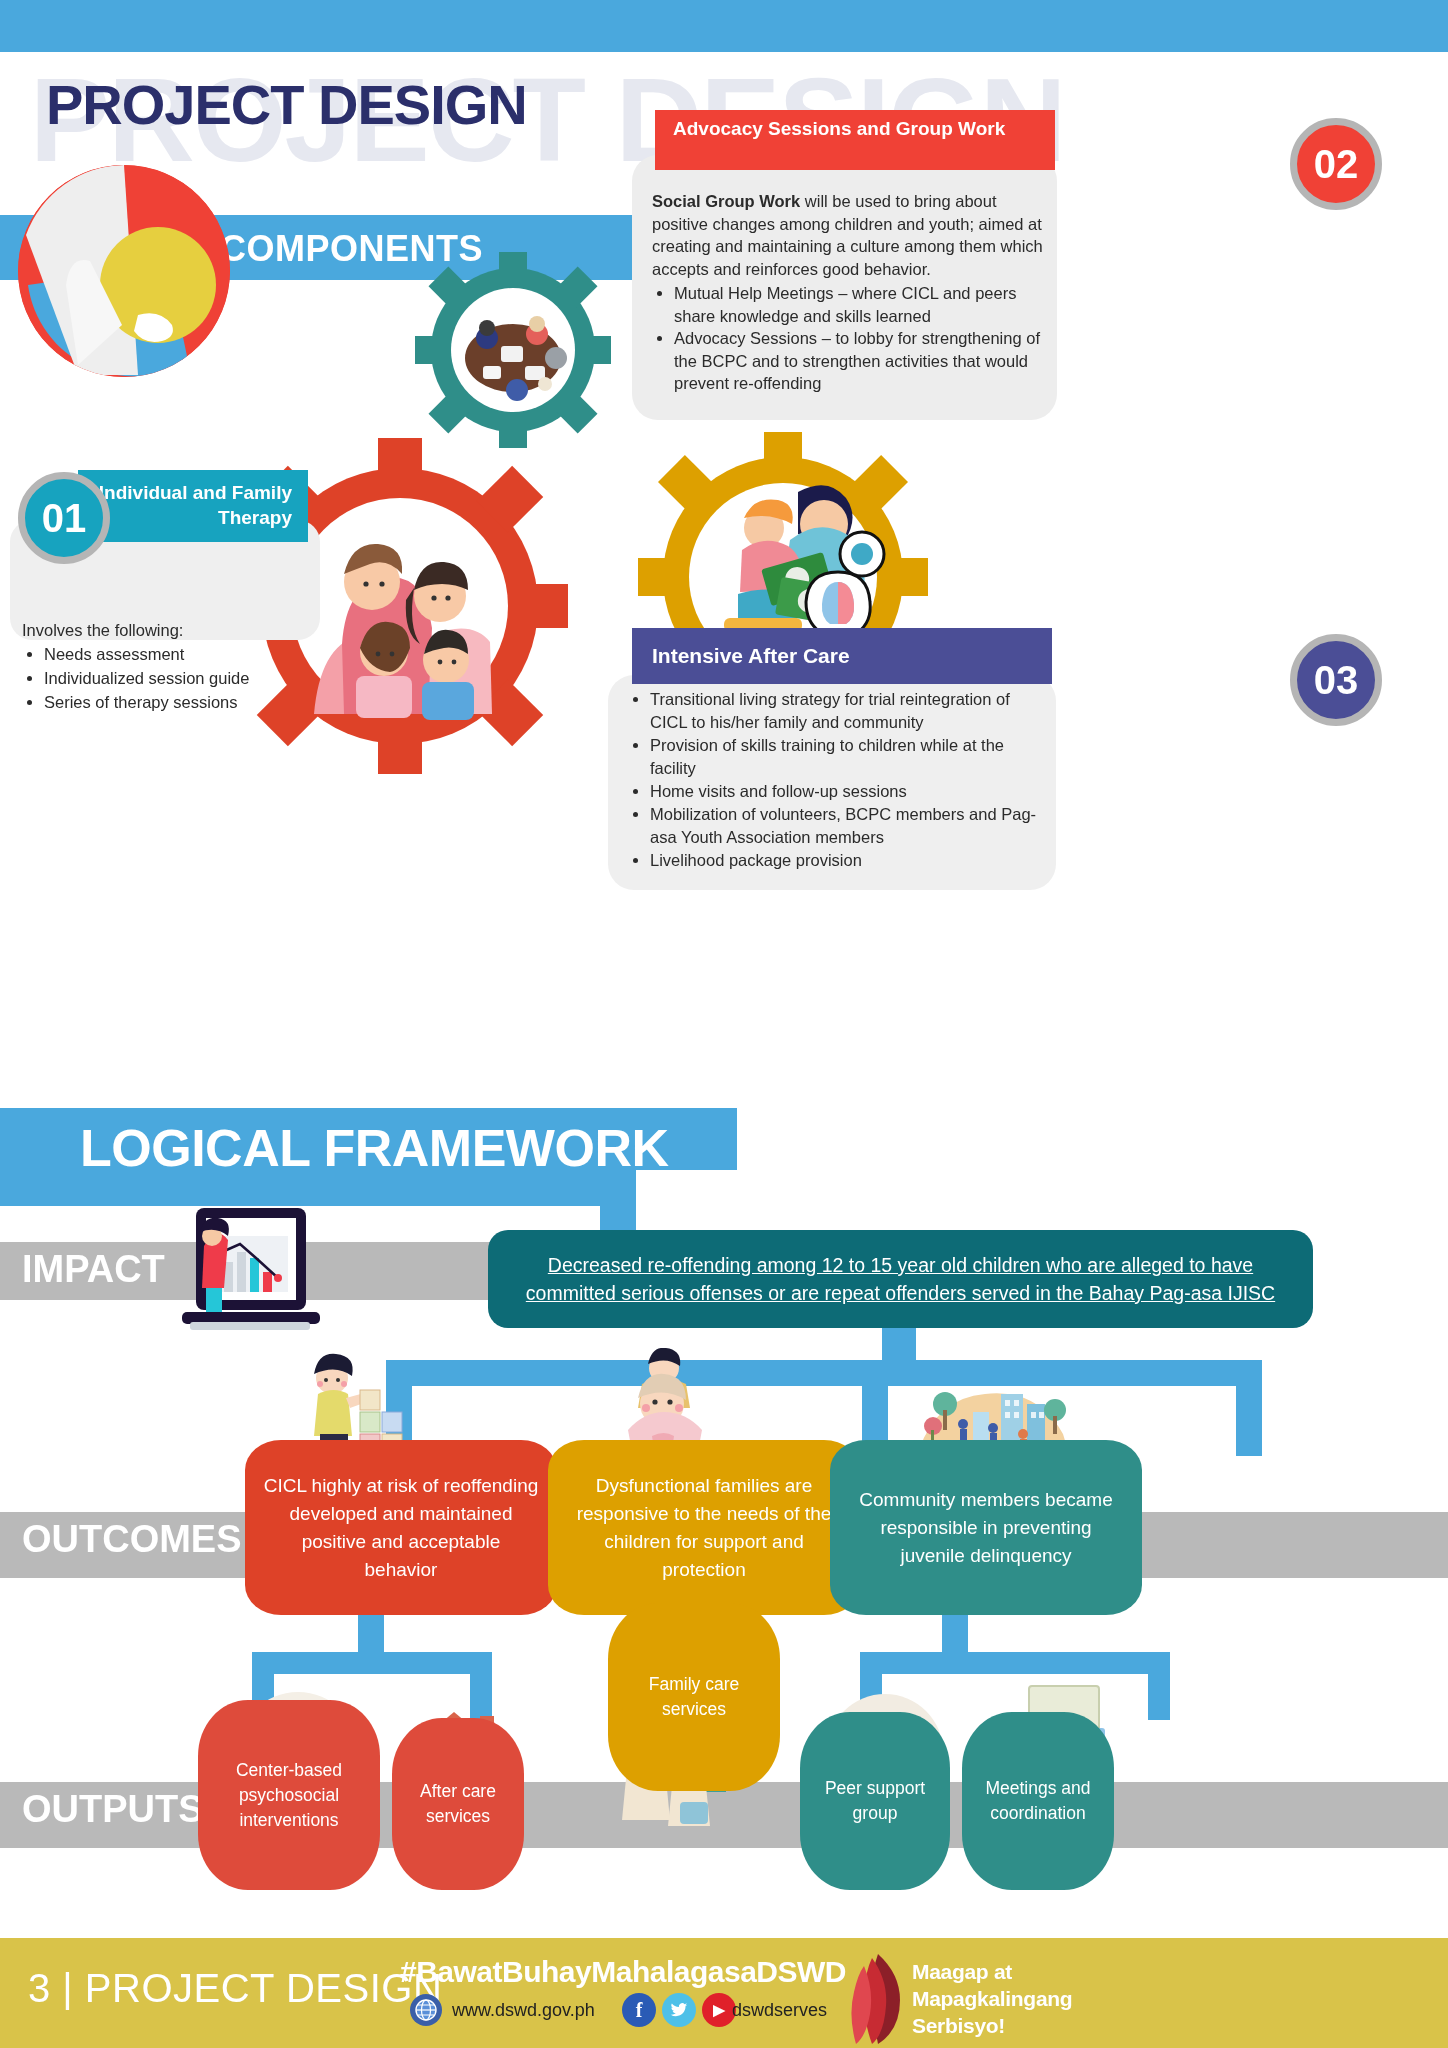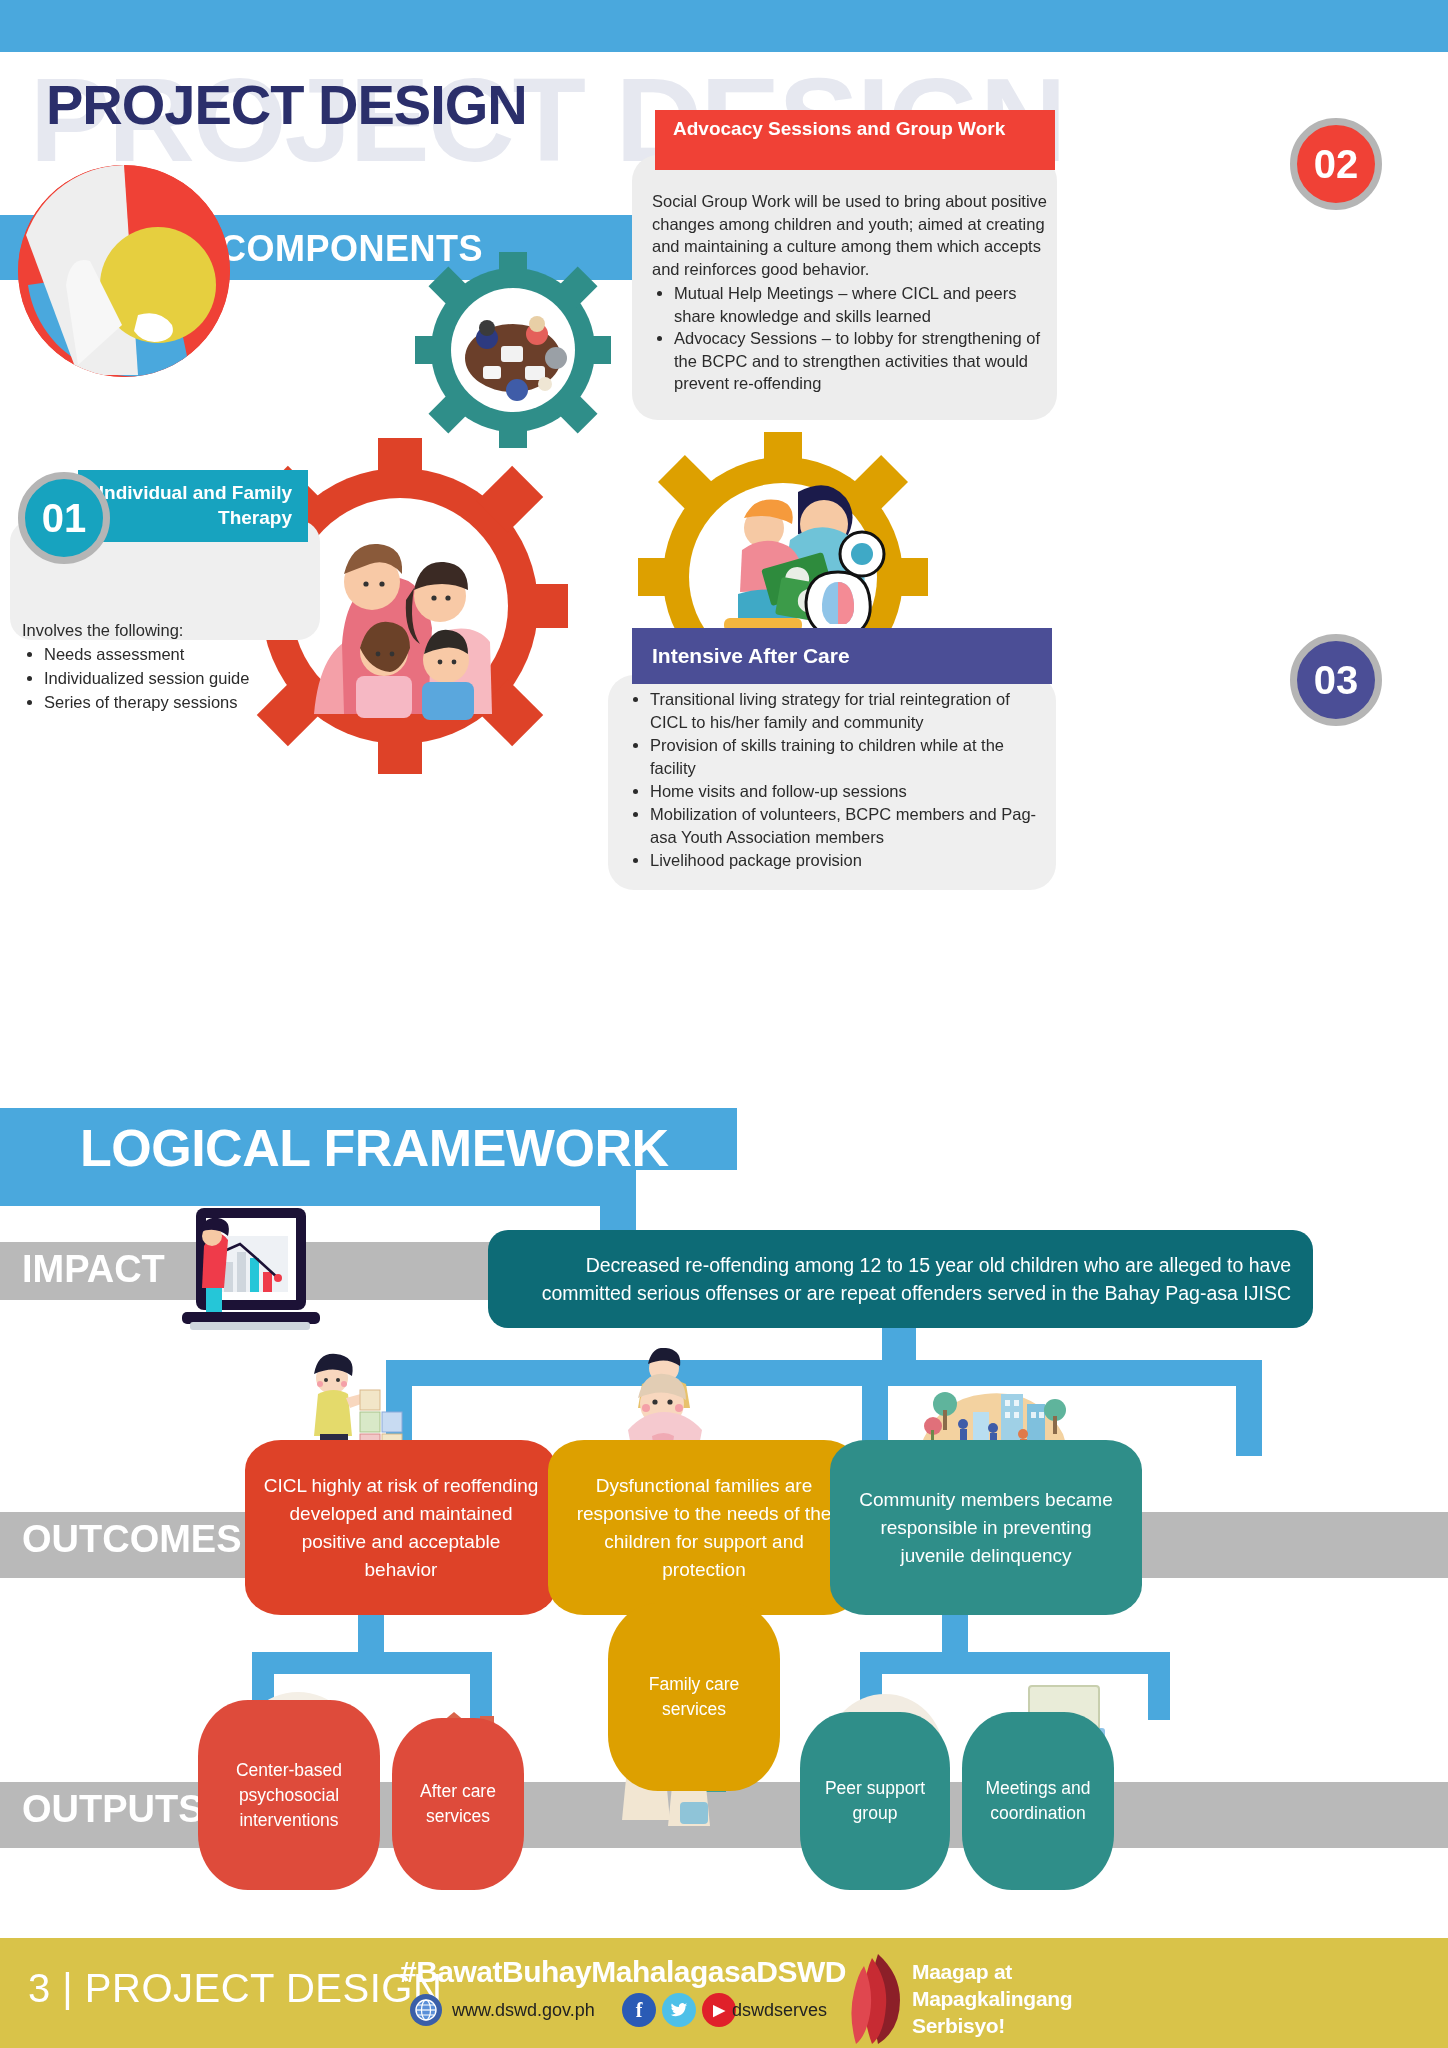--- a/index.html
+++ b/index.html
@@ -63,21 +63,21 @@
     border:7px solid #b5b5b5;
   }
   .badge02 { left:1290px; top:118px; width:92px; height:92px; background:#f04136; }
   .badge01 { left:18px; top:472px; width:92px; height:92px; background:#17a3bf; border-color:#b5b5b5; }
   .badge03 { left:1290px; top:634px; width:92px; height:92px; background:#4b4e96; }
 
   .card02-body {
     position:absolute; left:652px; top:190px; width:400px;
     font-size:16.5px; line-height:22.5px; color:#2b2b2b;
   }
-  .card02-body b { font-weight:normal; }
+  .card02-body b { font-weight:bold; }
   .card02-body ul { margin:2px 0 0 22px; }
   .card02-body li { margin:0 0 0 0; }
 
   
   .card01 {
     position:absolute; left:10px; top:520px; width:310px; height:120px;
     background:#efefef; border-radius:22px;
   }
   .card01-head {
     position:absolute; left:78px; top:470px; width:230px; height:72px;
@@ -120,22 +120,22 @@
   .rowband.outputs  { top:1782px; width:1448px; height:66px; }
 
   .rowlabel { position:absolute; color:#ffffff; font-weight:bold; letter-spacing:0px; }
   .rowlabel.impact   { left:22px; top:1248px; font-size:38px; }
   .rowlabel.outcomes { left:22px; top:1518px; font-size:38px; }
   .rowlabel.outputs  { left:22px; top:1788px; font-size:38px; }
 
   .impact-pill {
     position:absolute; left:488px; top:1230px; width:825px; height:98px;
     background:#0d6b76; border-radius:20px; color:#fff;
-    display:flex; align-items:center; justify-content:center; text-align:right;
-    font-size:19.5px; line-height:28px; padding:8px 22px;
+    display:flex; align-items:center; justify-content:center; text-align:center;
+    font-size:19.5px; line-height:28px; padding:8px 22px;text-decoration:underline;
   }
 
   .connector { position:absolute; background:#4aa8dd; }
 
   .outcome-pill {
     position:absolute; top:1440px; width:312px; height:175px;
     border-radius:36px/30px; color:#ffffff; text-align:center;
     display:flex; align-items:center; justify-content:center;
     font-size:19px; line-height:28px; padding:0 18px;
   }

